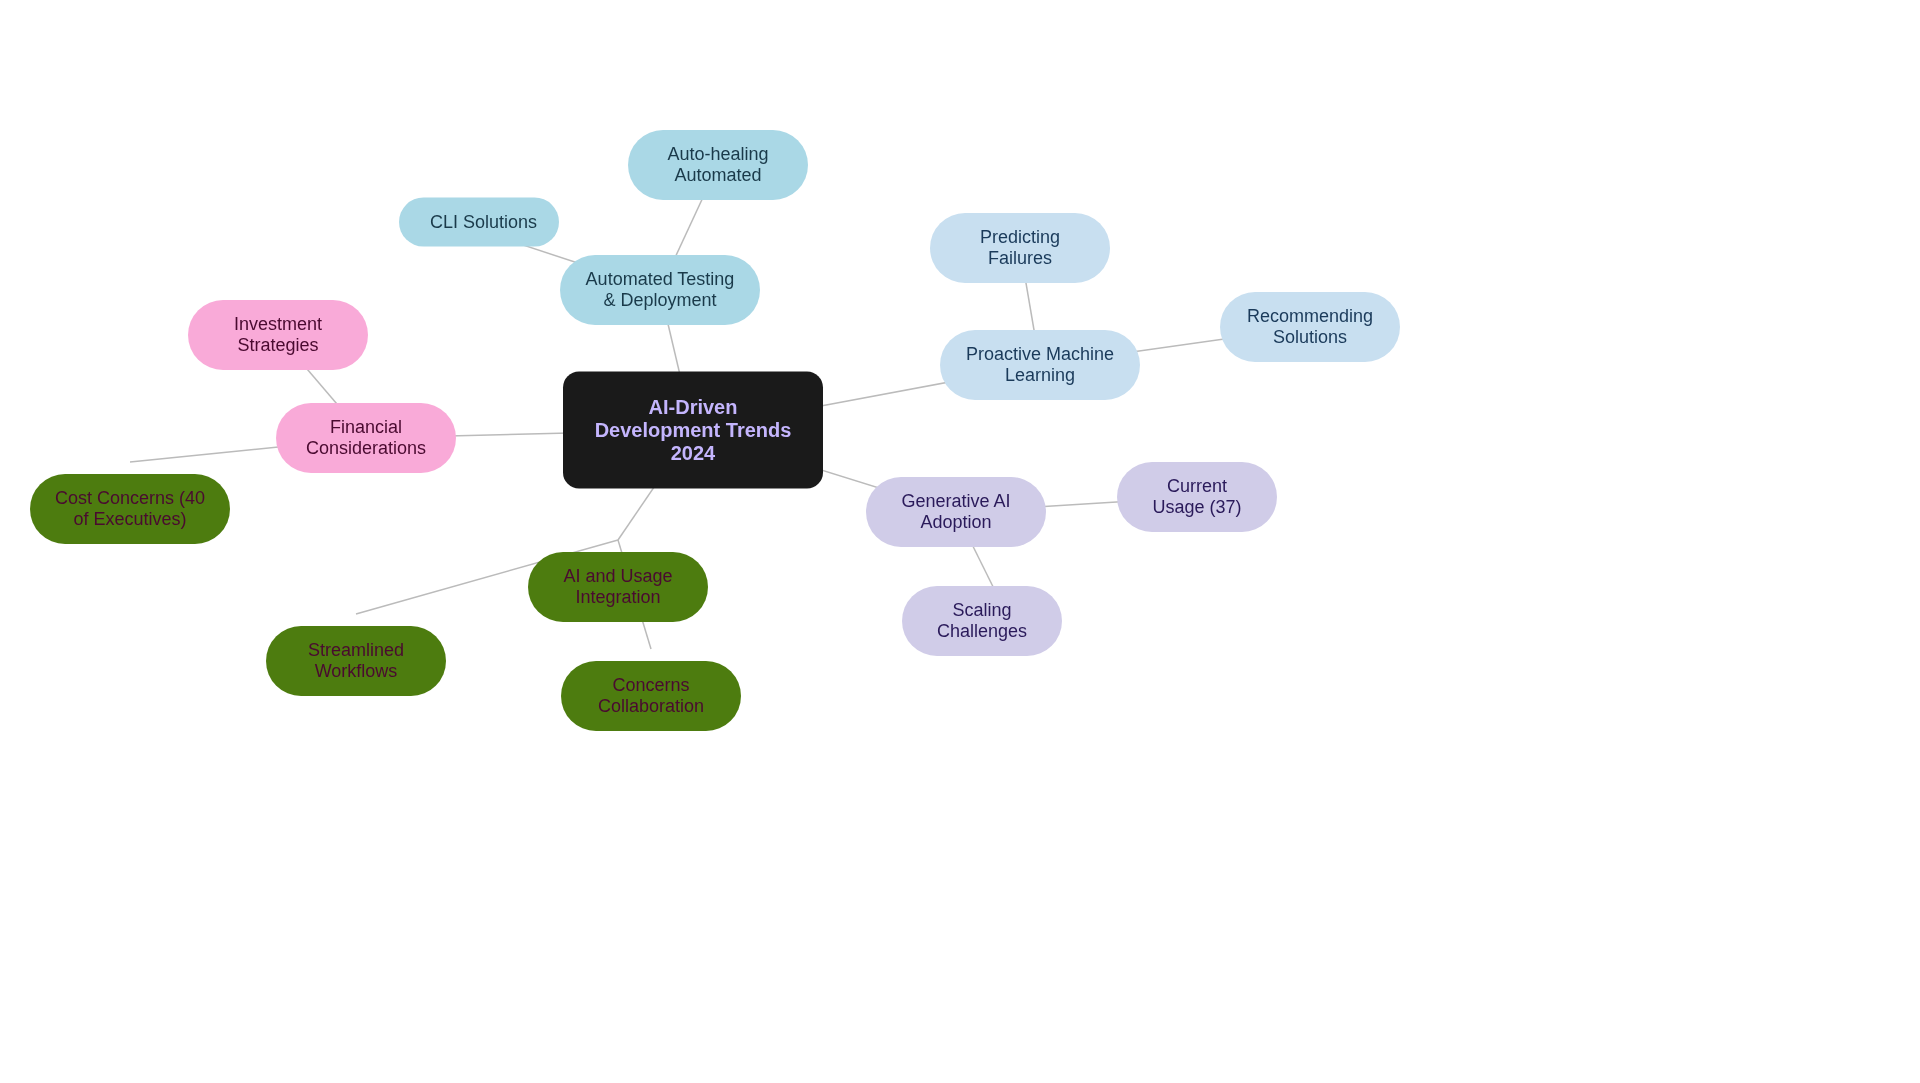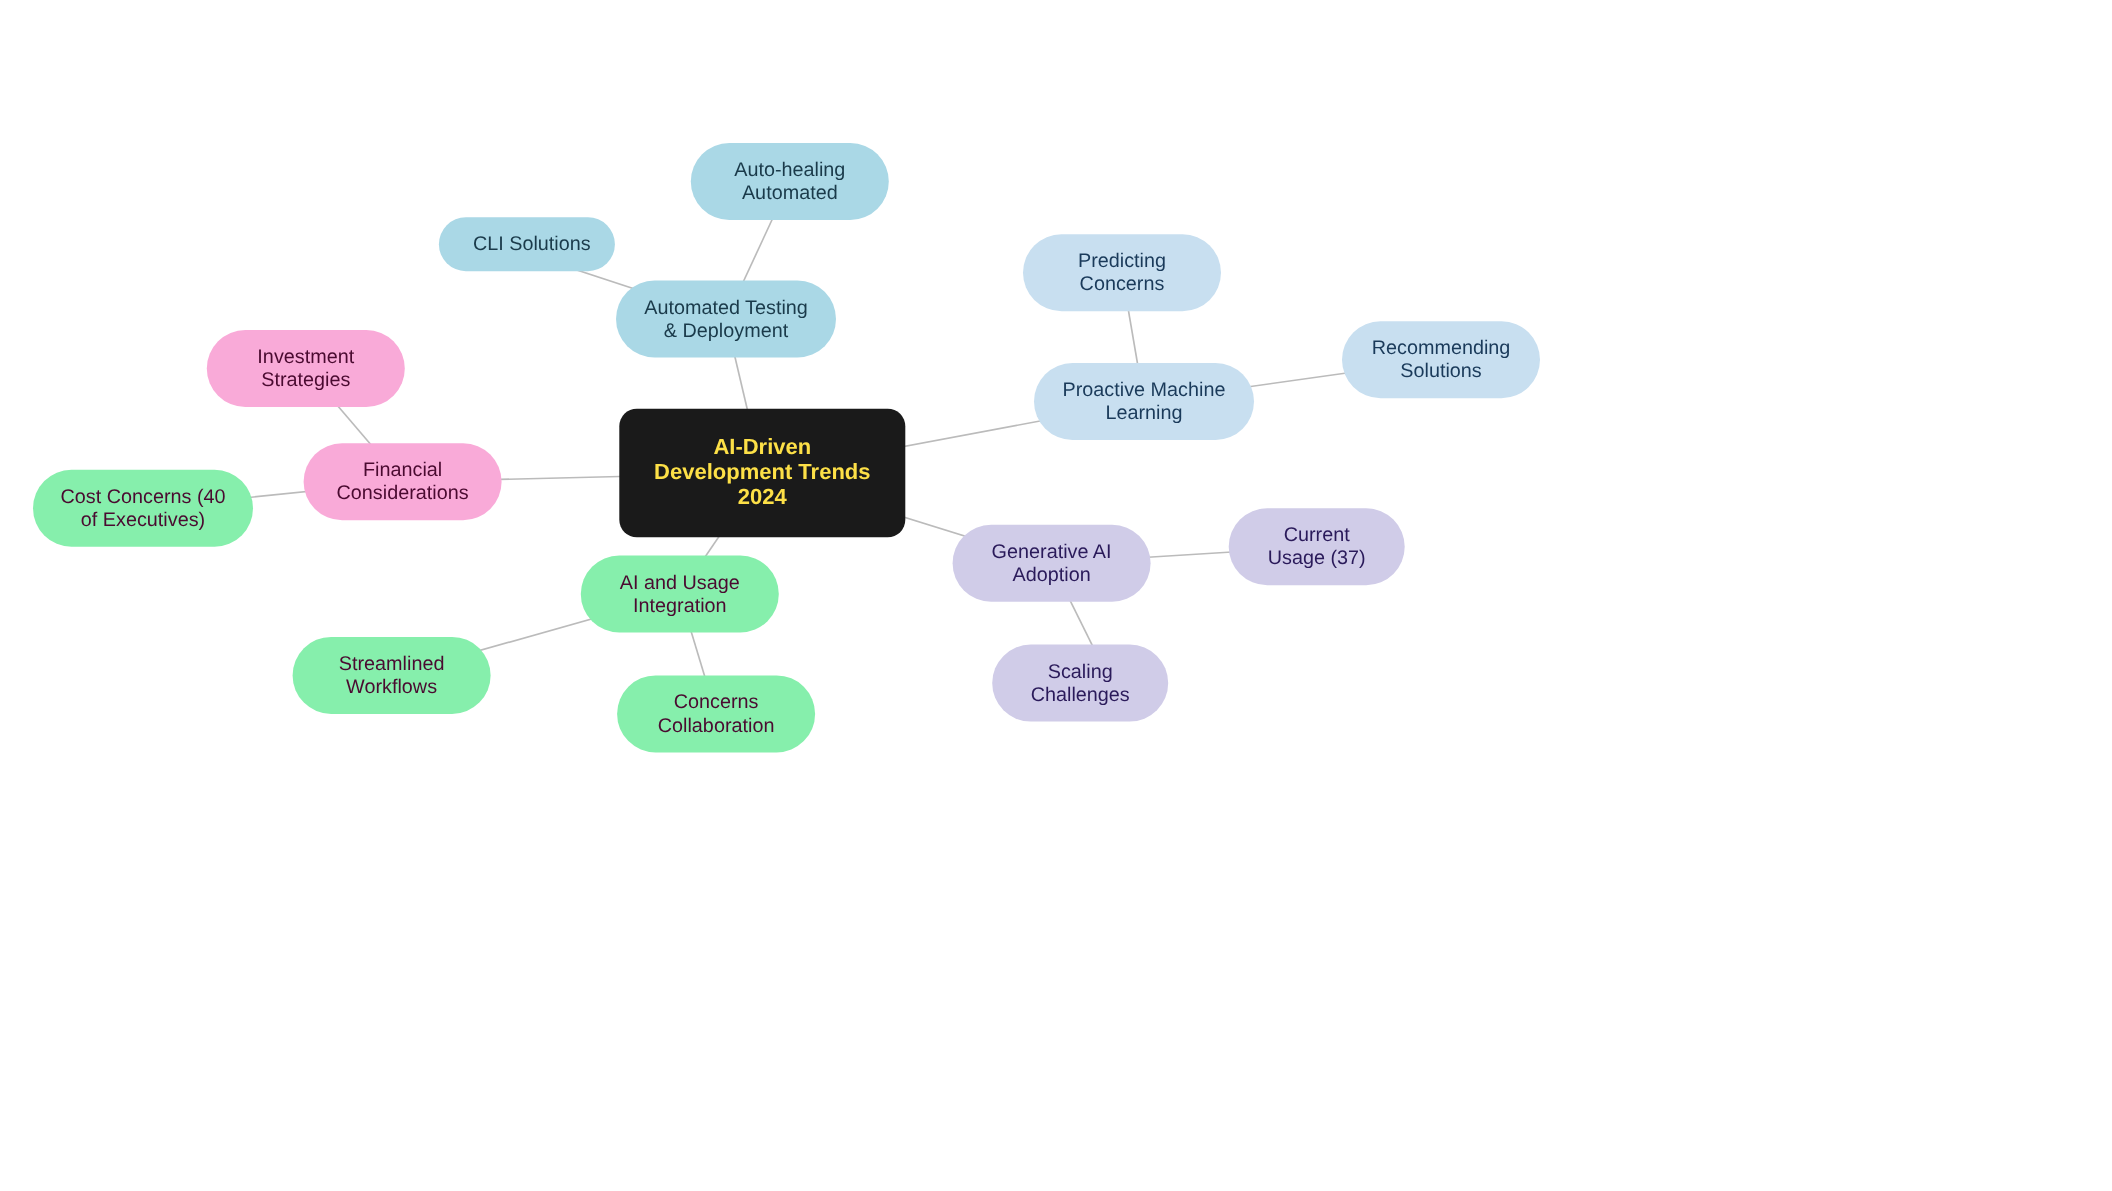--- a/index.html
+++ b/index.html
@@ -26,21 +26,21 @@
       justify-content: center;
       text-align: center;
       font-size: 18px;
       font-weight: 500;
       cursor: pointer;
       transform: translate(-50%, -50%);
       padding: 14px 22px;
     }
     .node-center {
       background: #1a1a1a;
-      color: #fde047;
+      color: #c4b5fd;
       font-size: 20px;
       font-weight: 600;
       width: 260px;
       padding: 24px 28px;
       border-radius: 16px;
     }
     .node-blue {
       background: #aad8e6;
       color: #1a3a4a;
       border: none;
@@ -54,23 +54,24 @@
       background: #d0cce8;
       color: #2a1a5a;
       border: none;
     }
     .node-pink {
       background: #f9aad8;
       color: #4a0a30;
       border: none;
     }
     .node-pink-light {
-      background: #86efac;
+      background: #4d7c0f;
       color: #4a0a30;
       border: none;
+      margin-top: 47px;
     }
   </style>
 </head>
 <body>
 
 <svg class="connections" id="connections-svg">
     <line x1="693" y1="430" x2="660" y2="290" stroke="#bbbbbb" stroke-width="1.5"></line>
     <line x1="660" y1="290" x2="718" y2="165" stroke="#bbbbbb" stroke-width="1.5"></line>
     <line x1="660" y1="290" x2="453" y2="222" stroke="#bbbbbb" stroke-width="1.5"></line>
     <line x1="693" y1="430" x2="1040" y2="365" stroke="#bbbbbb" stroke-width="1.5"></line>
@@ -97,21 +98,21 @@
     <div class="node node-blue" style="left: 718px; top: 165px; width: 180px;">
       <span>Auto-healing Automated</span>
     </div>
     <div class="node node-blue" style="left: 479px; top: 222px; width: 160px; justify-content: flex-end;">
       <span>CLI Solutions</span>
     </div>
     <div class="node node-blue-light" style="left: 1040px; top: 365px; width: 200px;">
       <span>Proactive Machine Learning</span>
     </div>
     <div class="node node-blue-light" style="left: 1020px; top: 248px; width: 180px;">
-      <span>Predicting Concerns</span>
+      <span>Predicting Failures</span>
     </div>
     <div class="node node-blue-light" style="left: 1310px; top: 327px; width: 180px; justify-content: flex-end;">
       <span>Recommending Solutions</span>
     </div>
     <div class="node node-pink" style="left: 366px; top: 438px; width: 180px;">
       <span>Financial Considerations</span>
     </div>
     <div class="node node-pink" style="left: 278px; top: 335px; width: 180px; align-items: center;">
       <span>Investment Strategies</span>
     </div>

